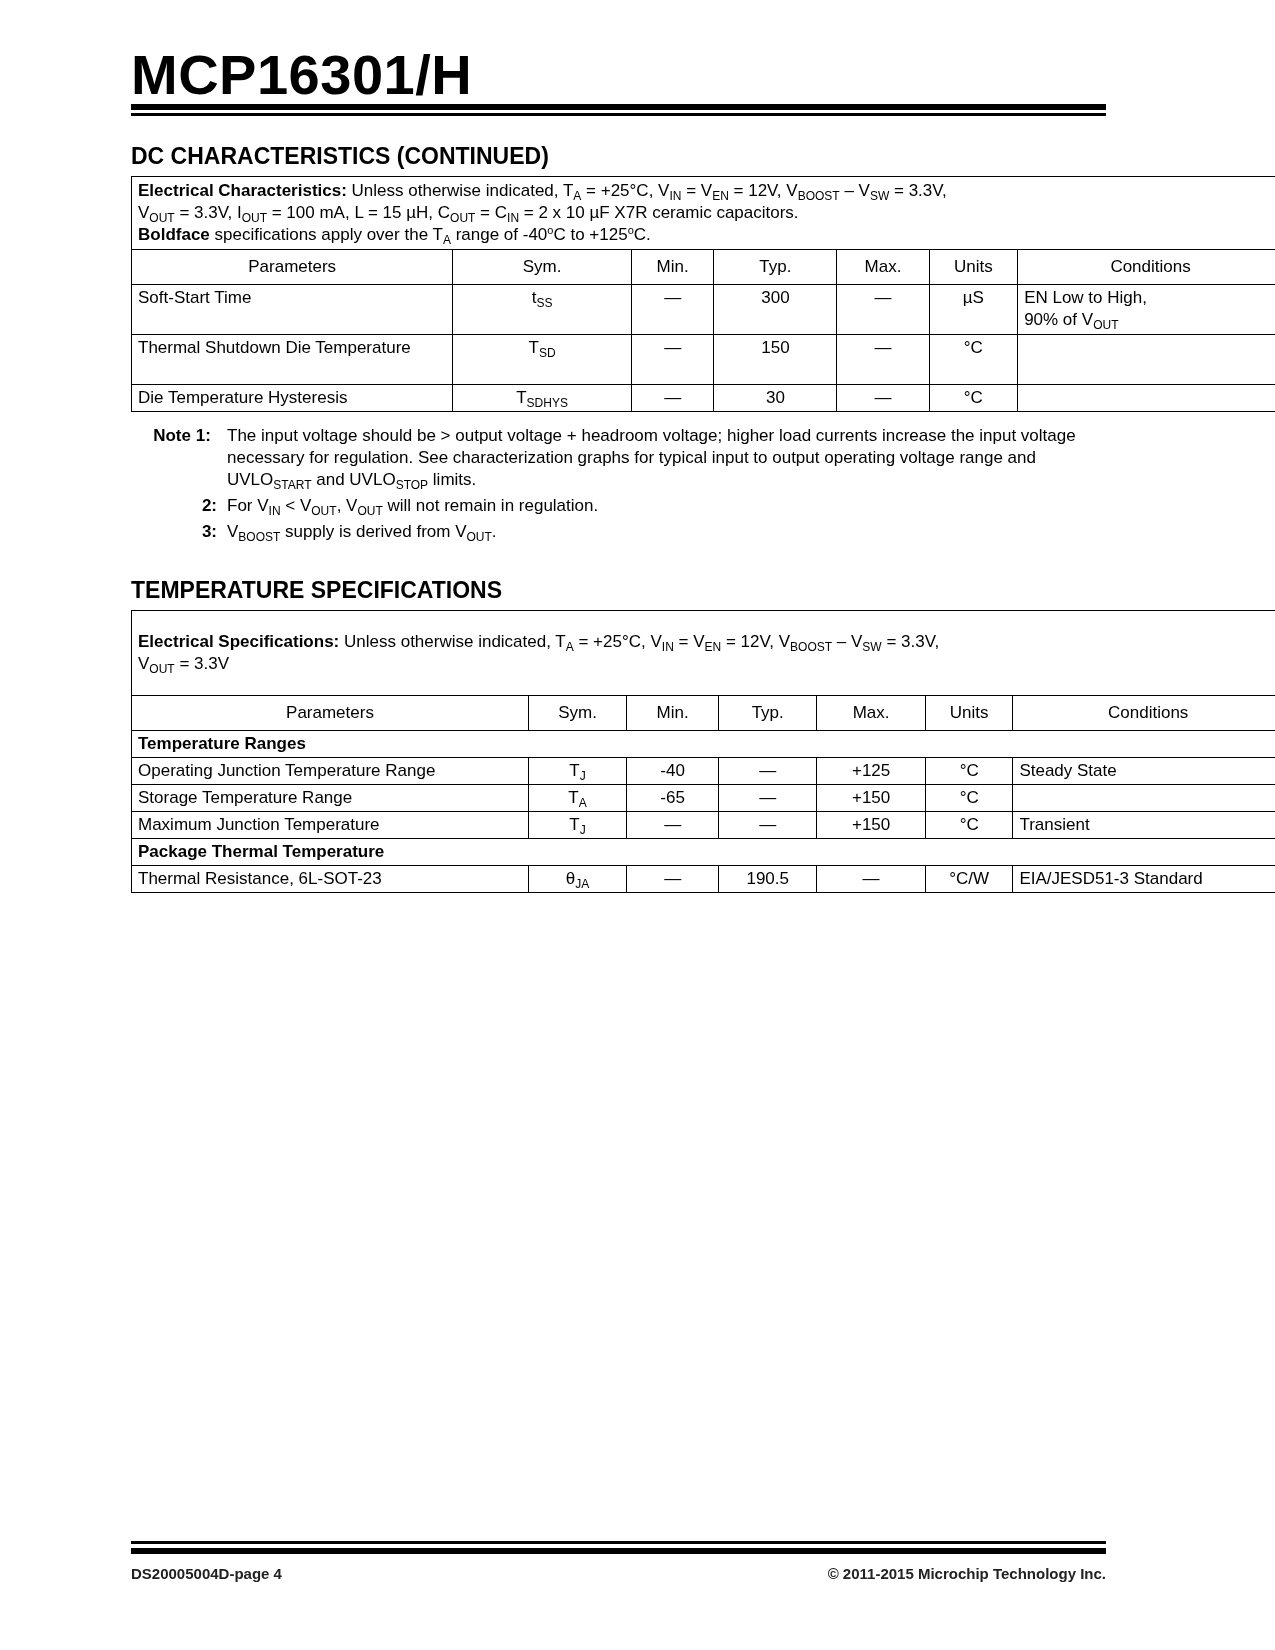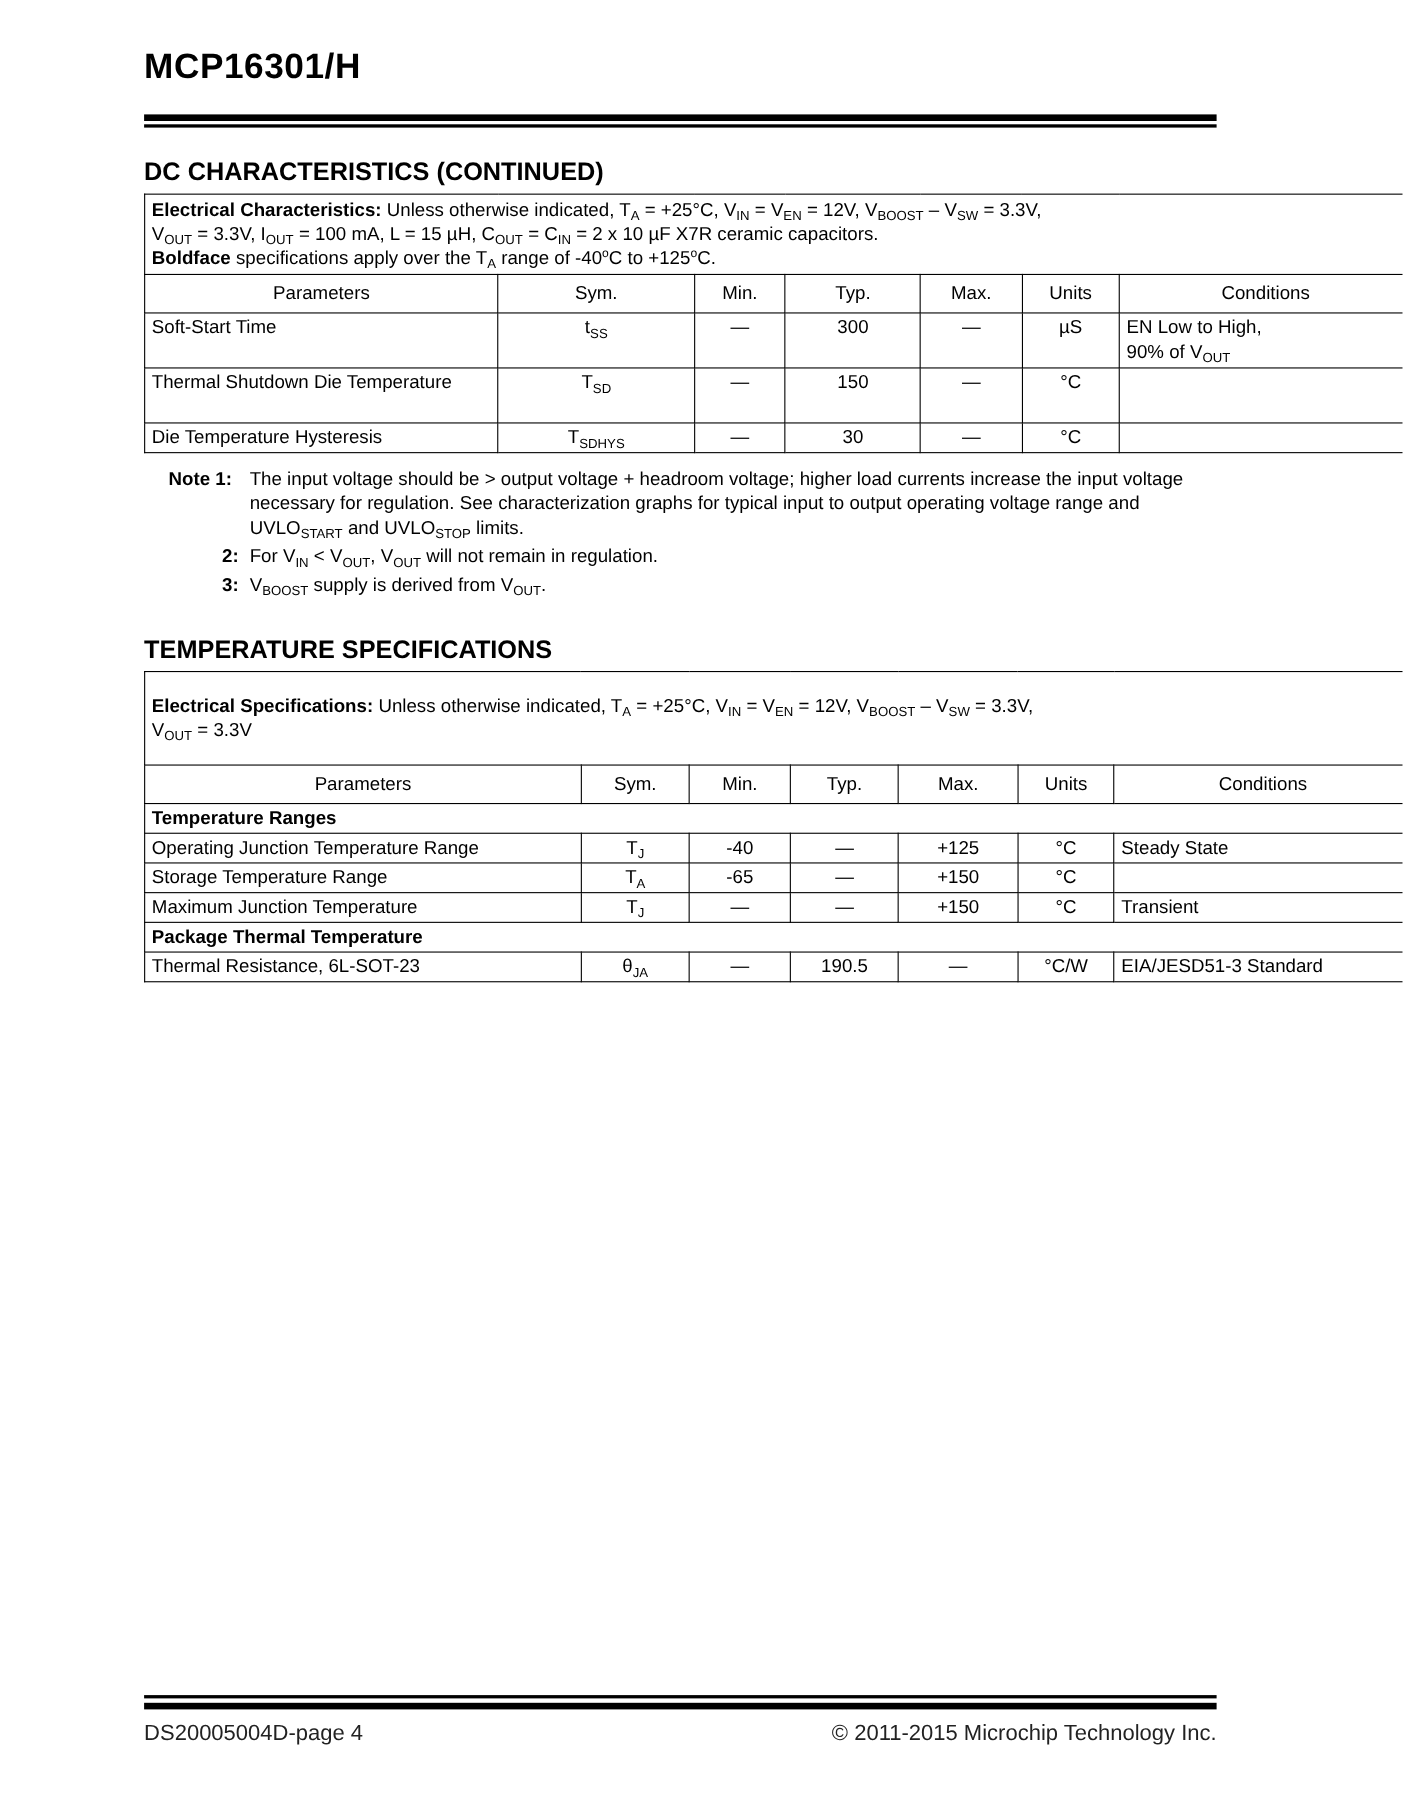--- a/index.html
+++ b/index.html
@@ -1,33 +1,33 @@
 <!DOCTYPE html>
 <html><head>
 <meta charset="utf-8">
 <style>
   html,body{margin:0;padding:0;background:#fff;}
   body{width:1275px;height:1650px;position:relative;font-family:"Liberation Sans",sans-serif;color:#000;overflow:hidden;}
   .abs{position:absolute;}
-  #doc-title{left:131px;top:42px;font-size:32px;font-weight:bold;letter-spacing:0.5px;}
+  #doc-title{left:131px;top:42px;font-size:56px;font-weight:bold;letter-spacing:0.5px;}
   .rule-thick{background:#000;height:6px;}
   .rule-thin{background:#000;height:3px;}
   .section-title{font-size:23px;font-weight:bold;left:131px;}
   table.spec{border-collapse:collapse;position:absolute;left:131px;width:1153px;font-size:17px;}
   table.spec td, table.spec th{border:1.3px solid #000;padding:2px 6px;vertical-align:top;line-height:22px;}
   table.spec th{font-weight:normal;text-align:center;padding:6px 6px;}
   .ctr{text-align:center;}
   .group-row td{font-weight:bold;}
   sub{font-size:12px;vertical-align:-4px;line-height:0;}
   sup{font-size:11px;vertical-align:6px;line-height:0;}
   .notes{position:absolute;left:137px;width:960px;font-size:17px;line-height:22px;}
   .note-row{display:flex;margin-bottom:4px;}
   .note-lbl{width:90px;font-weight:bold;text-align:center;flex:none;}
   .note-txt{flex:1;}
-  .footer-text{font-size:20px;color:#222;}
+  .footer-text{font-size:15px;color:#222;font-weight:bold;}
 </style>
 </head>
 <body>
 
 <div id="doc-title" class="abs">MCP16301/H</div>
 <div class="abs rule-thick" style="left:131px;top:104px;width:975px;"></div>
 <div class="abs rule-thin" style="left:131px;top:113px;width:975px;"></div>
 
 <div class="abs section-title" style="top:143px;">DC CHARACTERISTICS (CONTINUED)</div>
 

